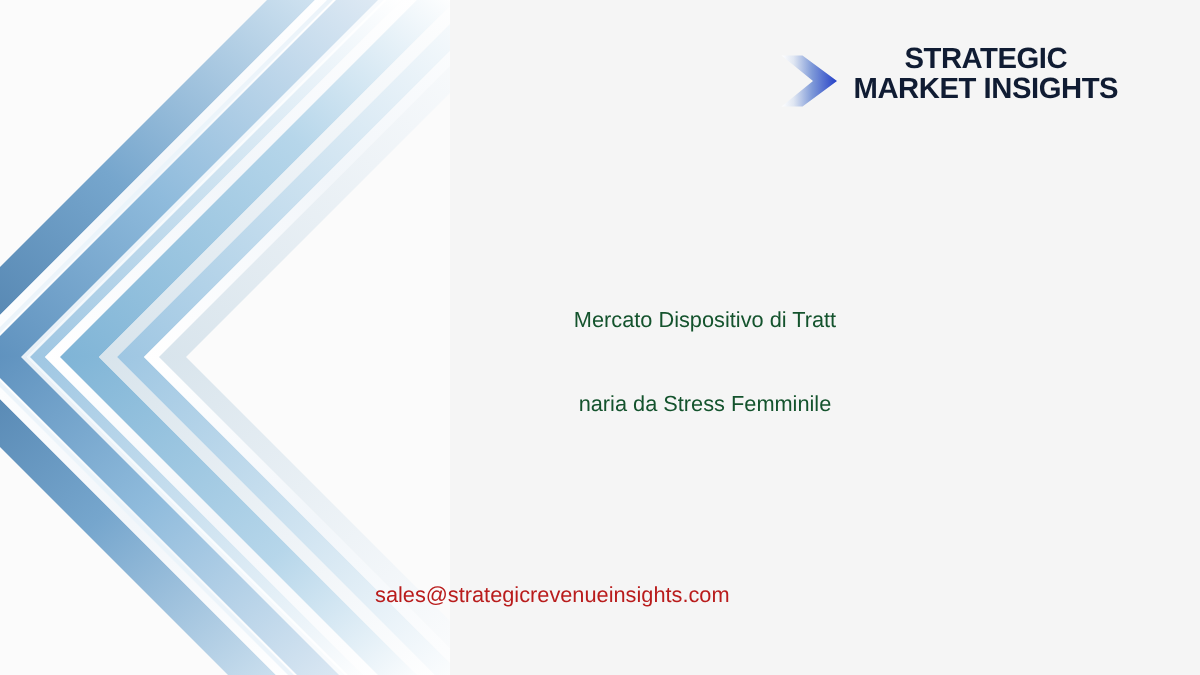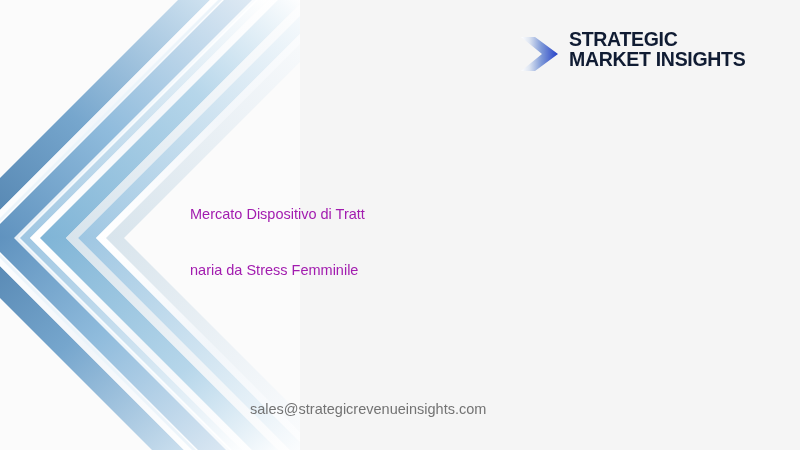--- a/index.html
+++ b/index.html
@@ -59,20 +59,21 @@
     padding-top: 1px;
   }
   .logo-line {
     font-family: "Liberation Sans", sans-serif;
     font-weight: bold;
     color: #101c33;
     font-size: 19.5px;
     line-height: 20px;
     letter-spacing: -0.3px;
     white-space: nowrap;
+    text-align: center;
   }
   #logo-tagline {
     font-family: "Liberation Sans", sans-serif;
     font-size: 8.1px;
     font-weight: bold;
     color: #5a6b85;
     letter-spacing: 0.72px;
     line-height: 11px;
     margin-top: 5px;
     white-space: nowrap;
@@ -81,38 +82,39 @@
   
   #title-block {
     position: absolute;
     left: 190px;
     top: 205px;
     width: 560px;
   }
   .title-line {
     font-family: "Liberation Sans", sans-serif;
     font-size: 14.5px;
-    color: #a21caf;
+    color: #14532d;
     line-height: 18px;
     height: 18px;
     margin-bottom: 38px;
     white-space: nowrap;
+    text-align: center;
   }
   .title-line:last-child {
     margin-bottom: 15px;
   }
 
   
   #contact-email {
     position: absolute;
     left: 250px;
-    top: 400px;
+    top: 388px;
     font-family: "Liberation Sans", sans-serif;
     font-size: 14.5px;
-    color: #737373;
+    color: #b91c1c;
     line-height: 18px;
     white-space: nowrap;
   }
 </style>
 </head>
 <body>
 
 <div id="slide">
 
   <div id="decor">

